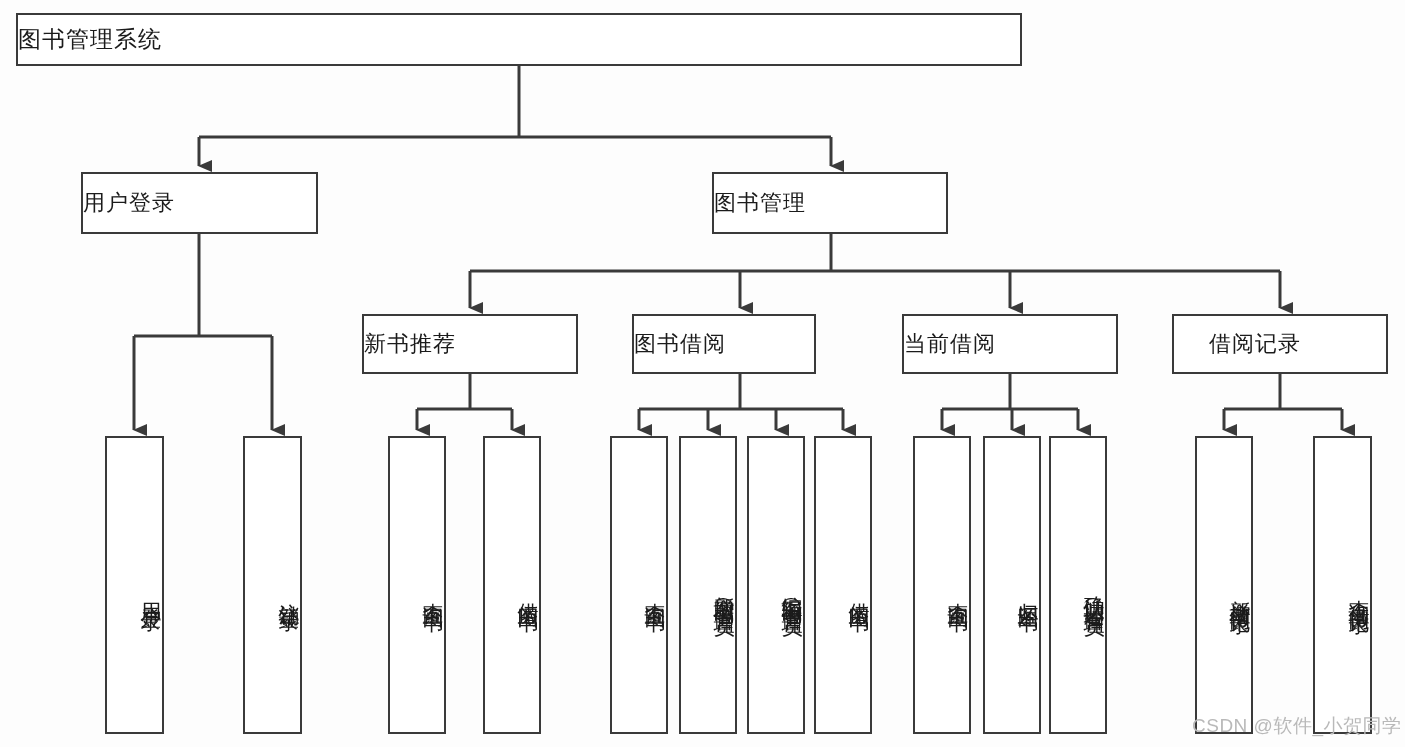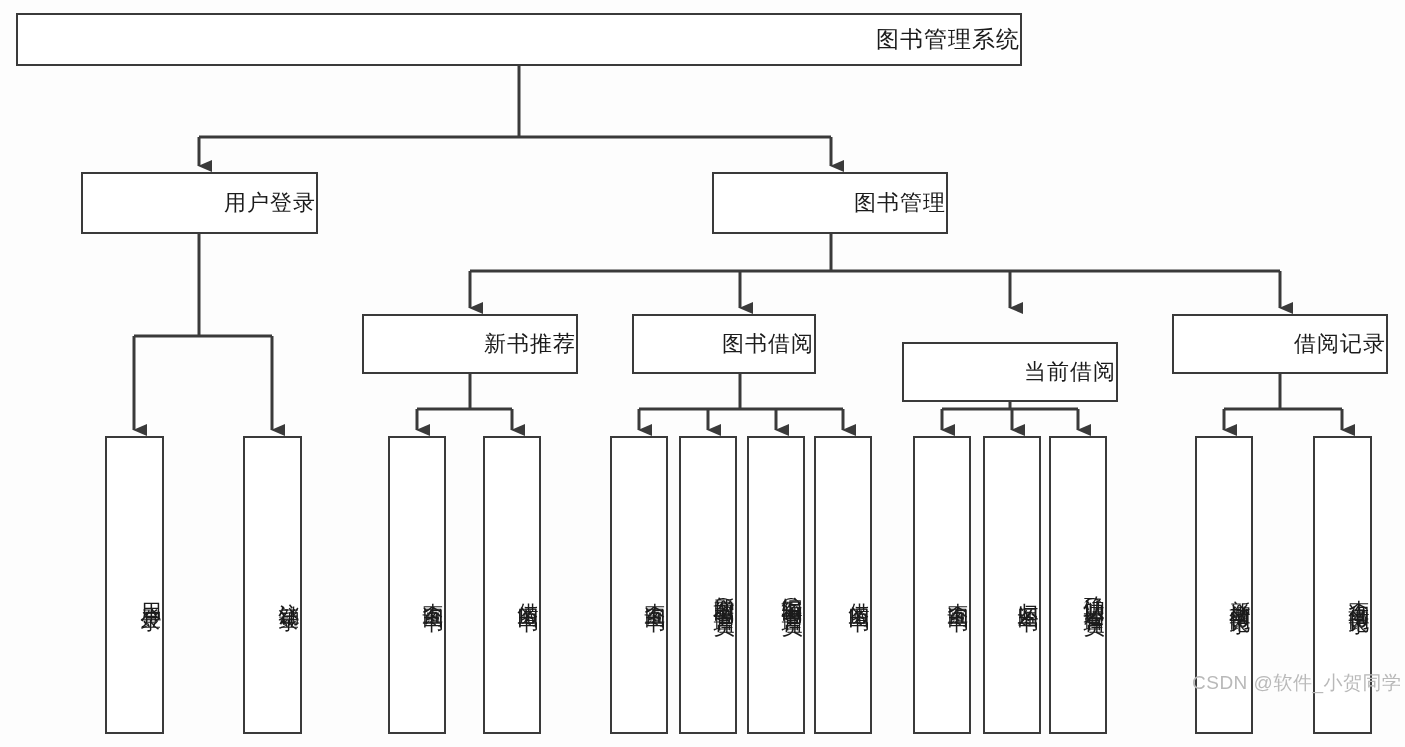--- a/index.html
+++ b/index.html
@@ -23,21 +23,21 @@
     width: 1405px;
     height: 747px;
   }
   .node-box {
     position: absolute;
     box-sizing: border-box;
     border: 2.5px solid #3a3a3a;
     background: #ffffff;
     display: flex;
     align-items: center;
-    justify-content: flex-end;
+    justify-content: flex-start;
     color: #1b1b1b;
   }
   .node-box.horiz {
     font-size: 22px;
     letter-spacing: 1px;
   }
   .node-box.vert {
     writing-mode: vertical-rl;
     text-orientation: upright;
     font-size: 21px;
@@ -127,21 +127,21 @@
   </div>
 
   <div class="node-box horiz" style="left:712px; top:172px; width:236px; height:62px;">
     <span>图书管理</span>
   </div>
 
   <div class="node-box horiz" style="left:632px; top:314px; width:184px; height:60px;">
     <span>图书借阅</span>
   </div>
 
-  <div class="node-box horiz" style="left:902px; top:314px; width:216px; height:60px;margin-top:28px;">
+  <div class="node-box horiz" style="left:902px; top:314px; width:216px; height:60px;">
     <span>当前借阅</span>
   </div>
 
   <div class="node-box horiz" style="left:1172px; top:314px; width:216px; height:60px;padding-left:35px;">
     <span>借阅记录</span>
   </div>
 
   <div class="node-box vert" style="left:105px; top:436px; width:59px; height:298px;">
     <span>用户登录</span>
   </div>
@@ -187,15 +187,15 @@
   </div>
 
   <div class="node-box vert" style="left:1195px; top:436px; width:58px; height:298px;">
     <span>新增借阅记录</span>
   </div>
 
   <div class="node-box vert" style="left:1313px; top:436px; width:59px; height:298px;">
     <span>查询借阅记录</span>
   </div>
 
-  <div class="watermark" style="left:1192px; top:670px;text-align:right;">CSDN @软件_小贺同学</div>
+  <div class="watermark" style="left:1192px; top:713px;text-align:right;">CSDN @软件_小贺同学</div>
 
 </div>
 
 </body></html>

